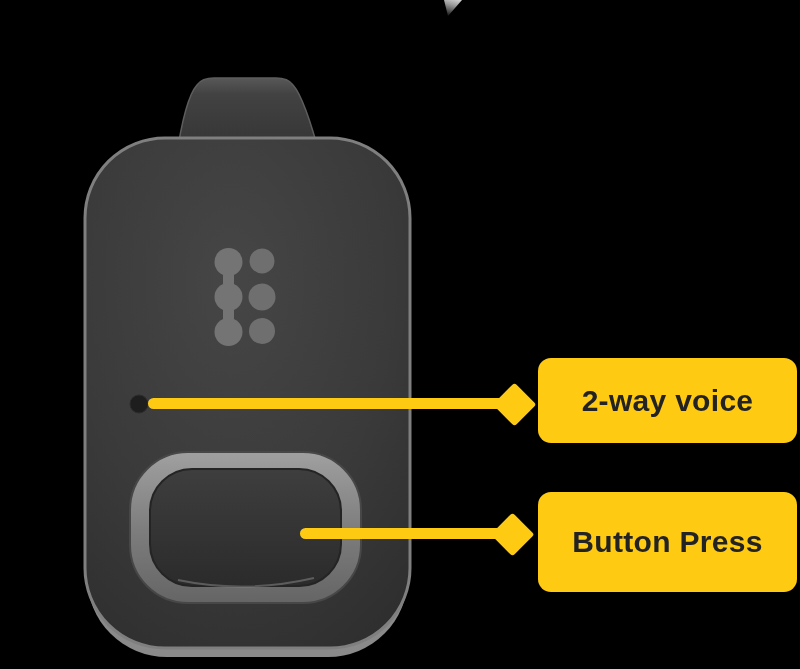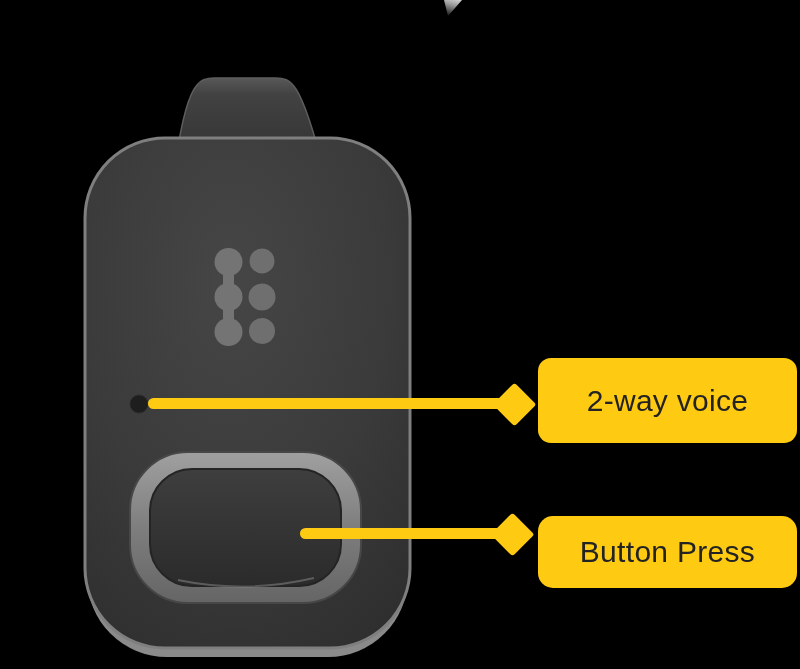--- a/index.html
+++ b/index.html
@@ -34,25 +34,25 @@
     transform:rotate(45deg);
     border-radius:3px;
   }
   .diamond-voice{left:499px;top:389px;}
   .diamond-button{left:497px;top:519px;}
   .callout-label{
     position:absolute;left:538px;width:259px;
     background:var(--yellow);
     border-radius:13px;
     display:flex;align-items:center;justify-content:center;
-    font-weight:normal;font-size:30px;color:var(--label-text);
+    font-weight:bold;font-size:30px;color:var(--label-text);
     letter-spacing:0.3px;
   }
   .label-voice{top:358px;height:85px;}
-  .label-button{top:516px;height:72px;border-radius:15px;}
+  .label-button{top:492px;height:100px;}
 </style>
 </head>
 <body>
 
 <div class="scene">
 
   <svg width="800" height="669" viewBox="0 0 800 669" aria-hidden="true">
     <defs>
       <radialGradient id="gBody" cx="45%" cy="28%" r="90%">
         <stop offset="0%" stop-color="#464646"></stop>

